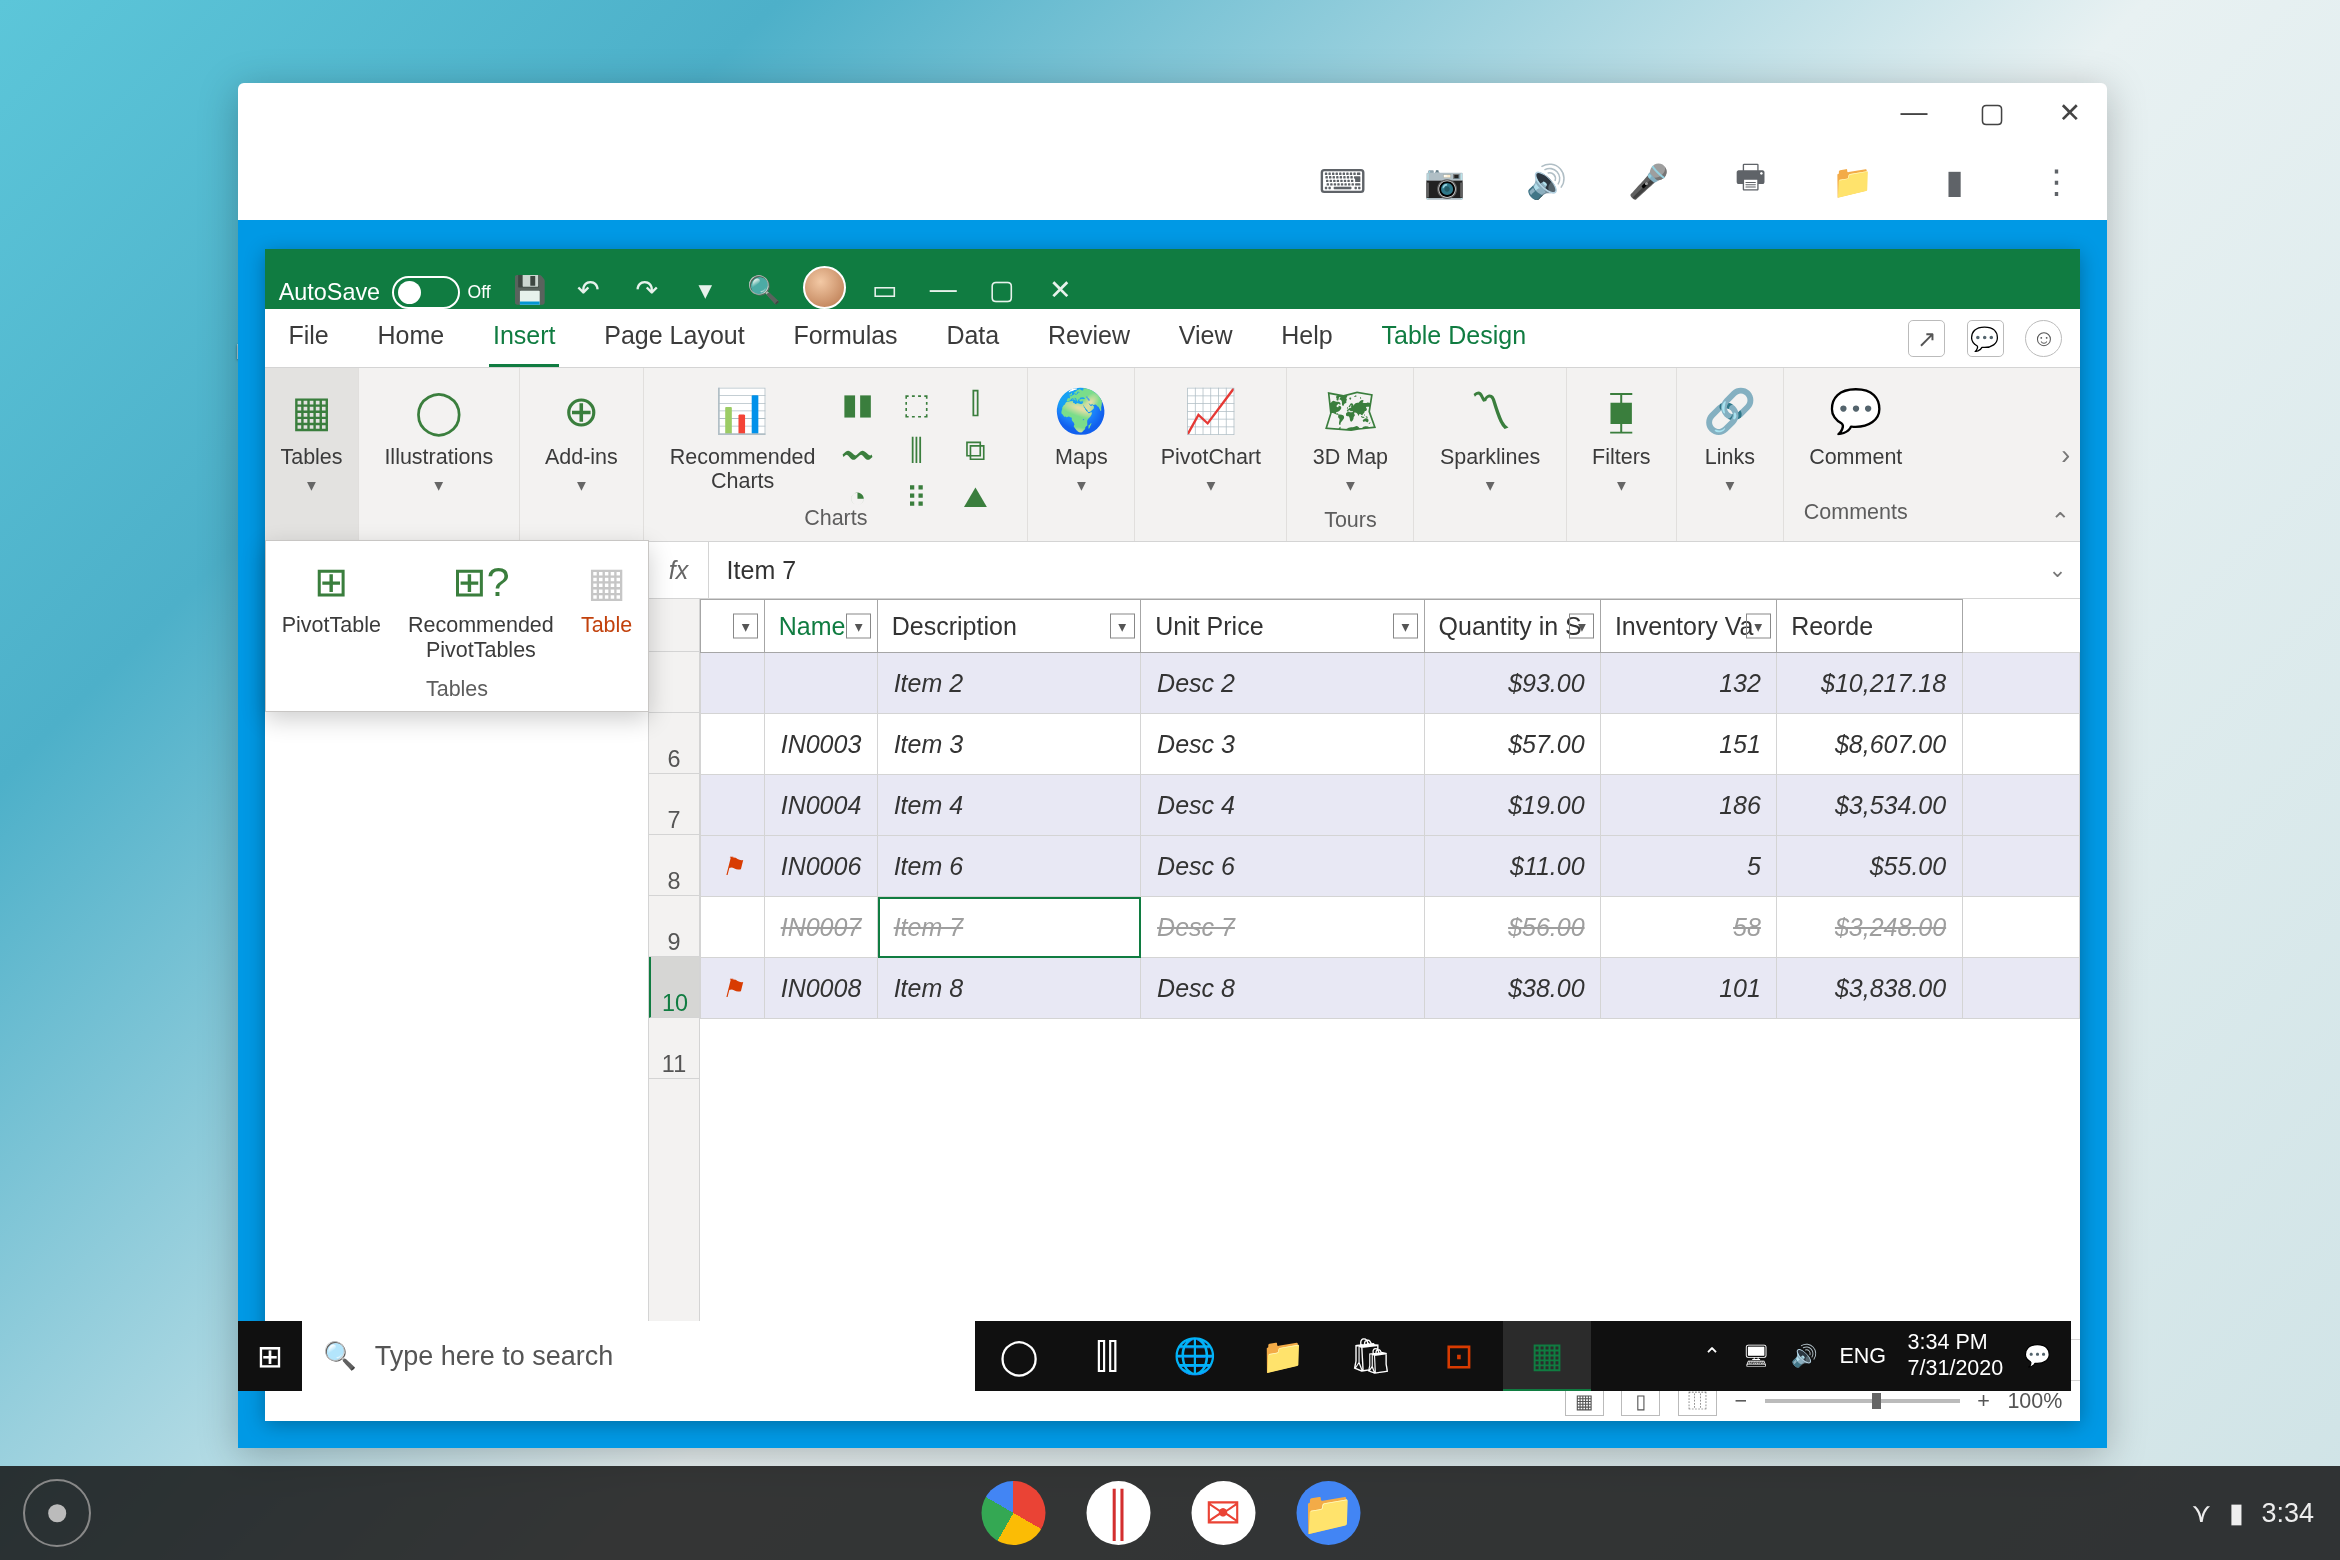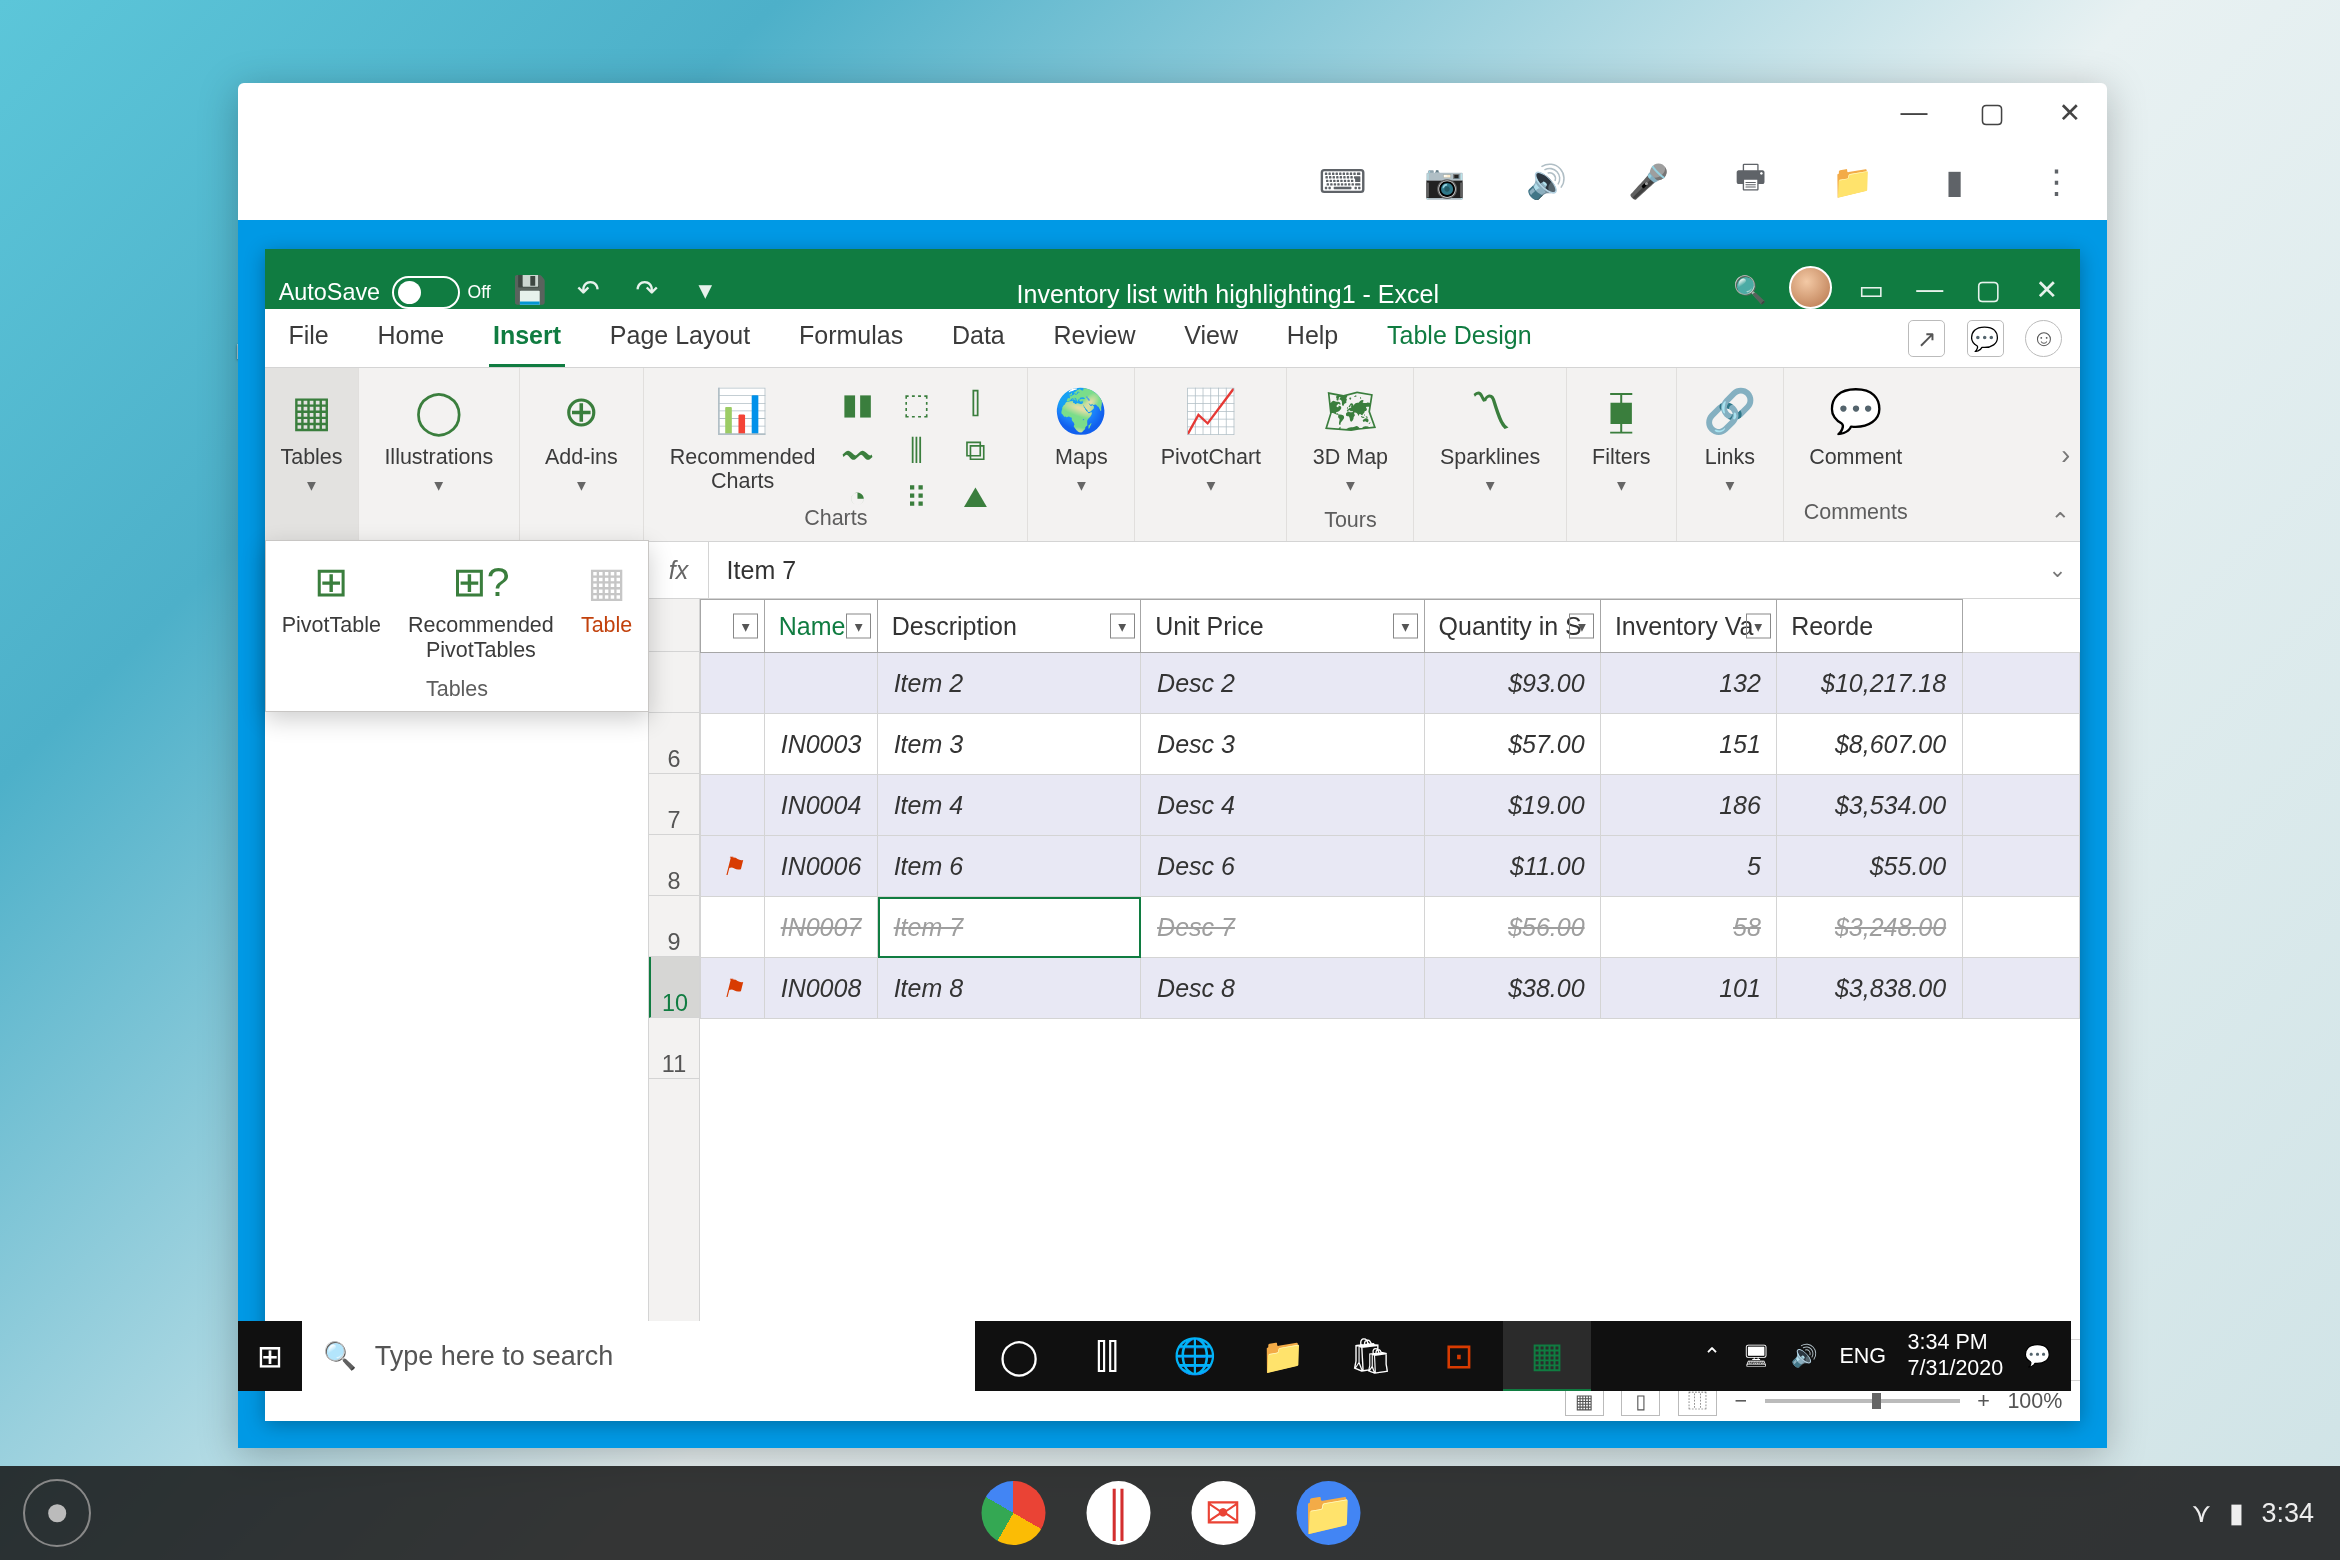--- a/index.html
+++ b/index.html
@@ -25,21 +25,21 @@
 .autosave { display:flex; align-items:center; gap:11.7px; font-size:23.4px; }
 .autosave .pill { width:68px; height:33px; border:2px solid #fff; border-radius:16.6px; position:relative; }
 .autosave .pill::after { content:''; position:absolute; left:3.9px; top:2.9px; width:23.4px; height:23.4px; background:#fff; border-radius:50%; }
 .autosave .pill-label { font-size:17.6px; margin-left:-3.9px; }
 .tb-icon { width:39px; height:39px; display:flex; align-items:center; justify-content:center; font-size:27px; color:#fff; opacity:.9; }
 .excel-title { flex:1; text-align:center; font-size:25px; }
 .avatar { width:43px; height:43px; border-radius:50%; background:radial-gradient(circle at 40% 35%, #f3c9a5, #b6744a); border:2px solid #fff; }
 
 .ribbon-tabs { height:59px; background:#fff; border-bottom:1px solid #d4d4d4; display:flex; align-items:flex-end; padding:0 19.5px; gap:41px; font-size:25px; color:#3b3b3b; position:relative; }
 .ribbon-tabs .rtab { padding:11.7px 3.9px 13.7px; border-bottom:3.9px solid transparent; }
-.ribbon-tabs .rtab.active { border-bottom-color:#107c41; color:#107c41; font-weight:700; }
+.ribbon-tabs .rtab.active { border-bottom-color:#107c41; color:#107c41; font-weight:400; }
 .ribbon-tabs .rtab.contextual { color:#107c41; }
 .ribbon-tabs .rt-right { position:absolute; right:17.6px; bottom:9.8px; display:flex; gap:21.5px; }
 .ribbon-tabs .rt-right .sq { width:37px; height:37px; border:1px solid #bbb; border-radius:4.9px; display:flex; align-items:center; justify-content:center; font-size:23.4px; color:#555; }
 
 .ribbon { background:#f3f2f1; border-bottom:1px solid #d4d4d4; display:flex; align-items:stretch; position:relative; height:174px; }
 .ribbon-group { display:flex; flex-direction:column; align-items:center; justify-content:flex-start; gap:5.9px; padding:9.8px 17.6px; border-right:1px solid #e1dfdd; position:relative; }
 .ribbon-group .lbl { font-size:21.5px; color:#5d5d5d; margin-top:auto; padding-bottom:5.9px; }
 .ribbon-btn { display:flex; flex-direction:column; align-items:center; gap:5.9px; padding:5.9px 7.8px; }
 .ribbon-btn .ic { width:55px; height:55px; display:flex; align-items:center; justify-content:center; font-size:43px; color:#3a7e3d; }
 .ribbon-btn .txt { font-size:21.5px; color:#3b3b3b; text-align:center; line-height:1.15; }
@@ -161,21 +161,20 @@
       <div class="excel-titlebar">
         <div class="autosave">
           <span>AutoSave</span>
           <span class="pill"></span>
           <span class="pill-label">Off</span>
         </div>
         <div class="tb-icon">💾</div>
         <div class="tb-icon">↶</div>
         <div class="tb-icon">↷</div>
         <div class="tb-icon">▾</div>
-        <div class="excel-title">Inventory list with highlighting1  -  Excel</div>
         <div class="tb-icon">🔍</div>
         <div class="avatar"></div>
         <div class="tb-icon">▭</div>
         <div class="tb-icon">—</div>
         <div class="tb-icon">▢</div>
         <div class="tb-icon">✕</div>
       </div>
 
       <div class="ribbon-tabs">
         <div class="rtab">File</div>

